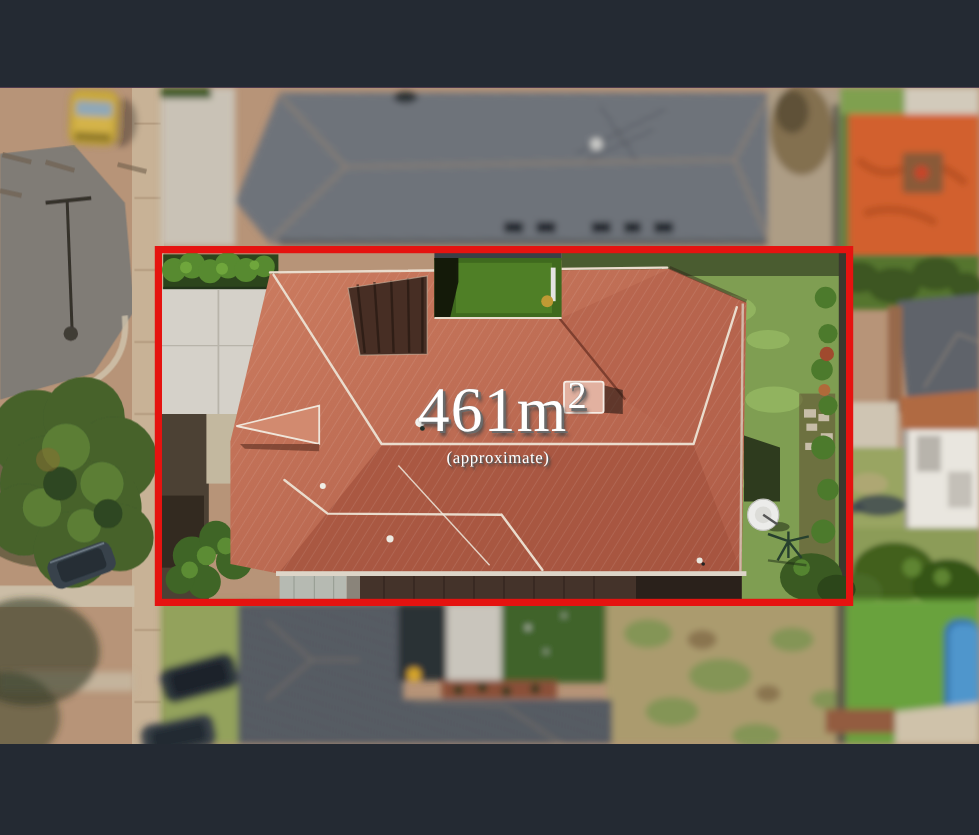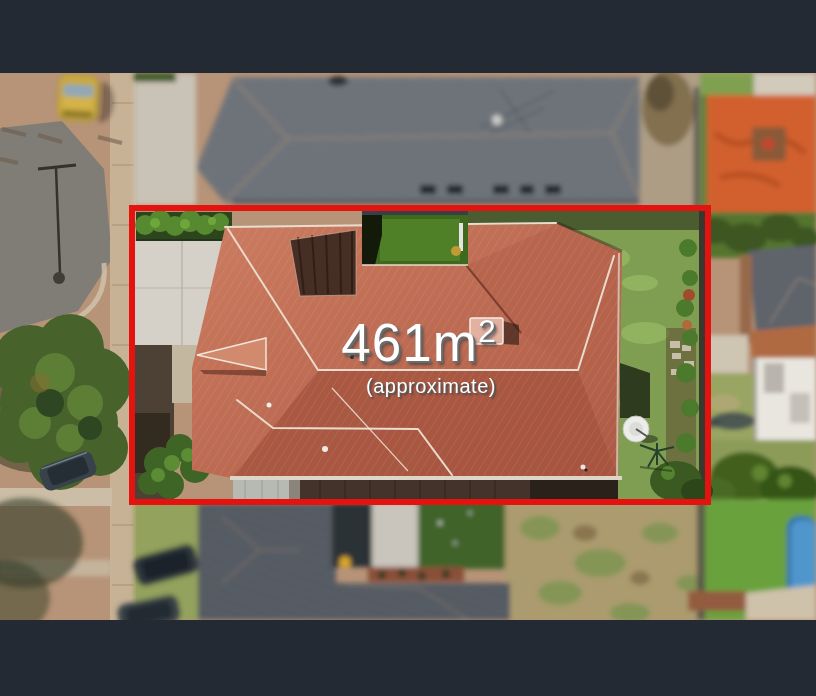--- a/index.html
+++ b/index.html
@@ -1,30 +1,30 @@
 <!DOCTYPE html>
 <html><head>
 <meta charset="utf-8">
 <style>
   html,body{margin:0;padding:0;background:#101318;}
   .stage{position:relative;width:816px;height:696px;overflow:hidden;
-         font-family:Liberation Sans, sans-serif;background:#701a75;}
+         font-family:Liberation Serif, serif;background:#701a75;}
   .letterbox{position:absolute;left:0;width:816px;background:#242a33;}
   .letterbox.top{top:0;height:73px;}
   .letterbox.bottom{top:620px;height:76px;}
   .photo{position:absolute;left:0;top:73px;width:816px;height:547px;}
   .boundary{position:absolute;left:129px;top:205px;width:582px;height:300px;
             box-sizing:border-box;border:6px solid #e51310;}
   .area-wrap{position:absolute;left:132px;top:316px;width:574px;text-align:center;
              color:#fff;pointer-events:none;}
   .area-value{font-size:53px;line-height:1;letter-spacing:1px;font-weight:400;
               text-shadow:2px 2px 0 #6a6a6a,3px 4px 3px rgba(70,70,70,.85),0 0 1px #8a8a8a;}
   .area-value sup{font-size:32px;vertical-align:super;line-height:0;}
-  .area-qualifier{position:absolute;left:144px;top:375px;width:574px;text-align:center;
-                  color:#fff;font-size:20px;letter-spacing:.5px;
+  .area-qualifier{position:absolute;left:128px;top:375px;width:574px;text-align:center;
+                  color:#fff;font-size:14px;letter-spacing:.5px;
                   text-shadow:1px 1px 0 #5f5f5f,2px 2px 2px rgba(60,60,60,.8);}
 </style>
 </head>
 <body>
 
 <div class="stage">
 
   <svg class="photo" viewBox="0 0 816 547" width="816" height="547">
     <defs>
       <filter id="f-soft" x="-5%" y="-5%" width="110%" height="110%">

